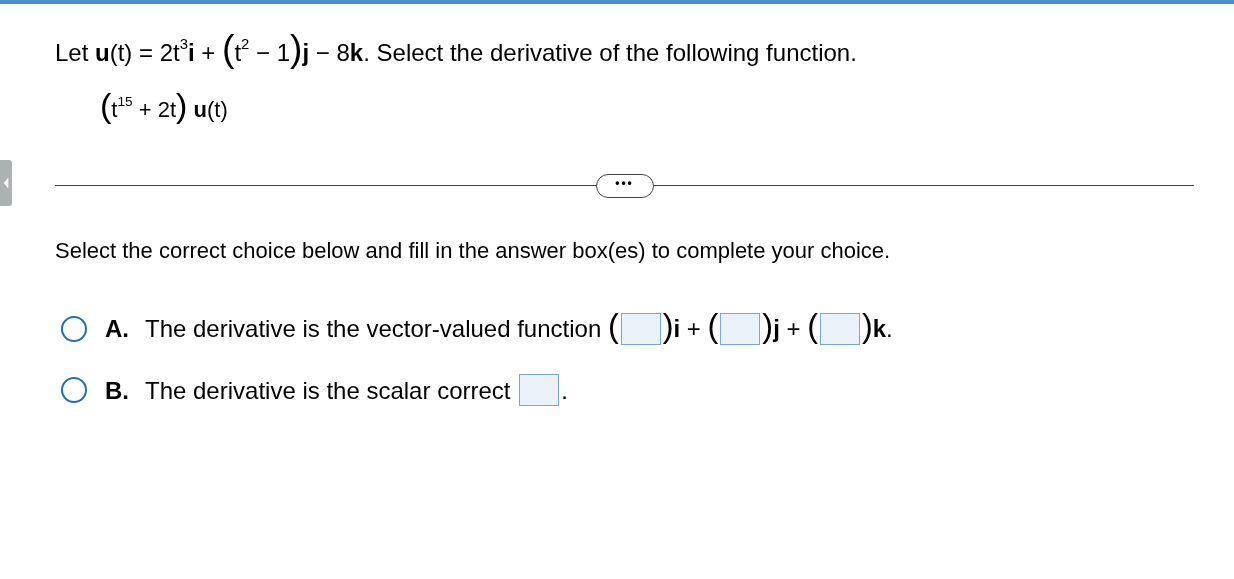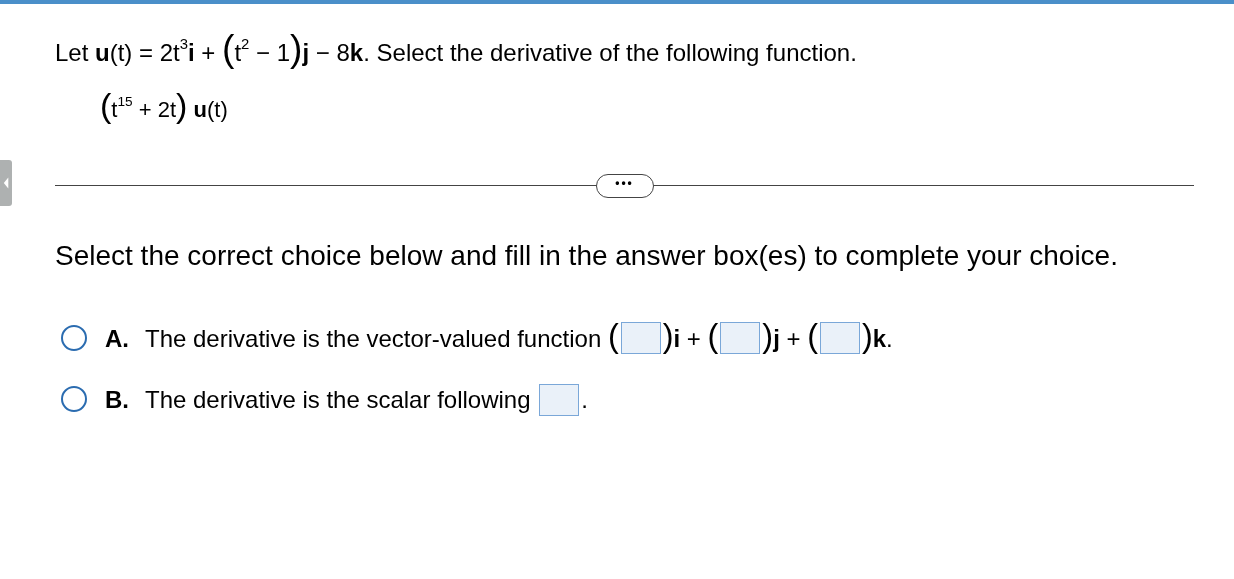--- a/index.html
+++ b/index.html
@@ -81,21 +81,21 @@
     cursor: pointer;
   }
   .divider-pill .dots {
     letter-spacing: 2px;
     font-size: 12px;
     font-weight: bold;
     position: relative;
     top: -2px;
   }
   .instruction {
-    font-size: 28px;
+    font-size: 22px;
     margin-bottom: 42px;
   }
   .choice-row {
     display: flex;
     align-items: center;
     margin-bottom: 24px;
     font-size: 24px;
     padding-left: 6px;
   }
   .radio {
@@ -159,17 +159,17 @@
     <div class="choice-label">A.</div>
     <div>
       <span>The derivative is the vector-valued function </span><span class="paren-med">(</span><span class="answer-box"></span><span class="paren-med">)</span><span class="bold">i</span><span> + </span><span class="paren-med">(</span><span class="answer-box"></span><span class="paren-med">)</span><span class="bold">j</span><span> + </span><span class="paren-med">(</span><span class="answer-box"></span><span class="paren-med">)</span><span class="bold">k</span><span>.</span>
     </div>
   </div>
 
   <div class="choice-row">
     <div class="radio"></div>
     <div class="choice-label">B.</div>
     <div>
-      <span>The derivative is the scalar following </span><span class="answer-box"></span><span>.</span>
+      <span>The derivative is the scalar correct </span><span class="answer-box"></span><span>.</span>
     </div>
   </div>
 
 </div>
 
 </body></html>

